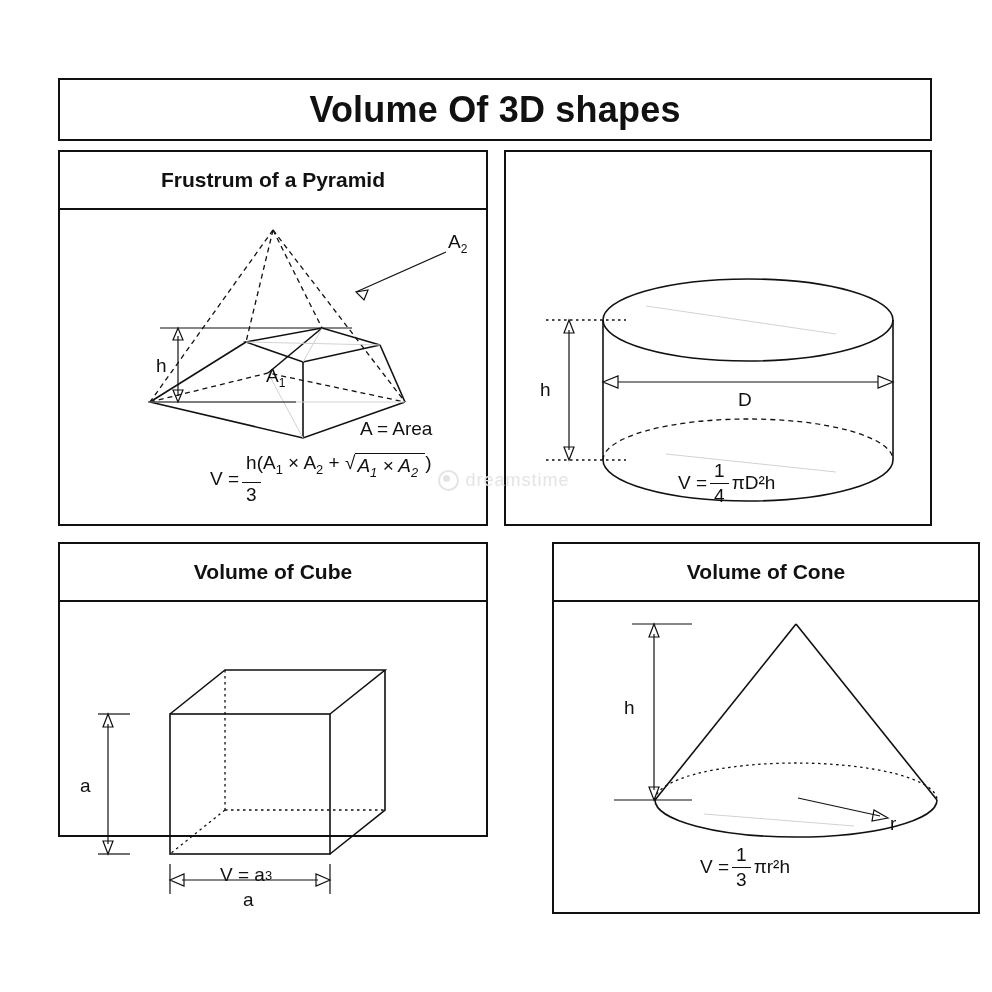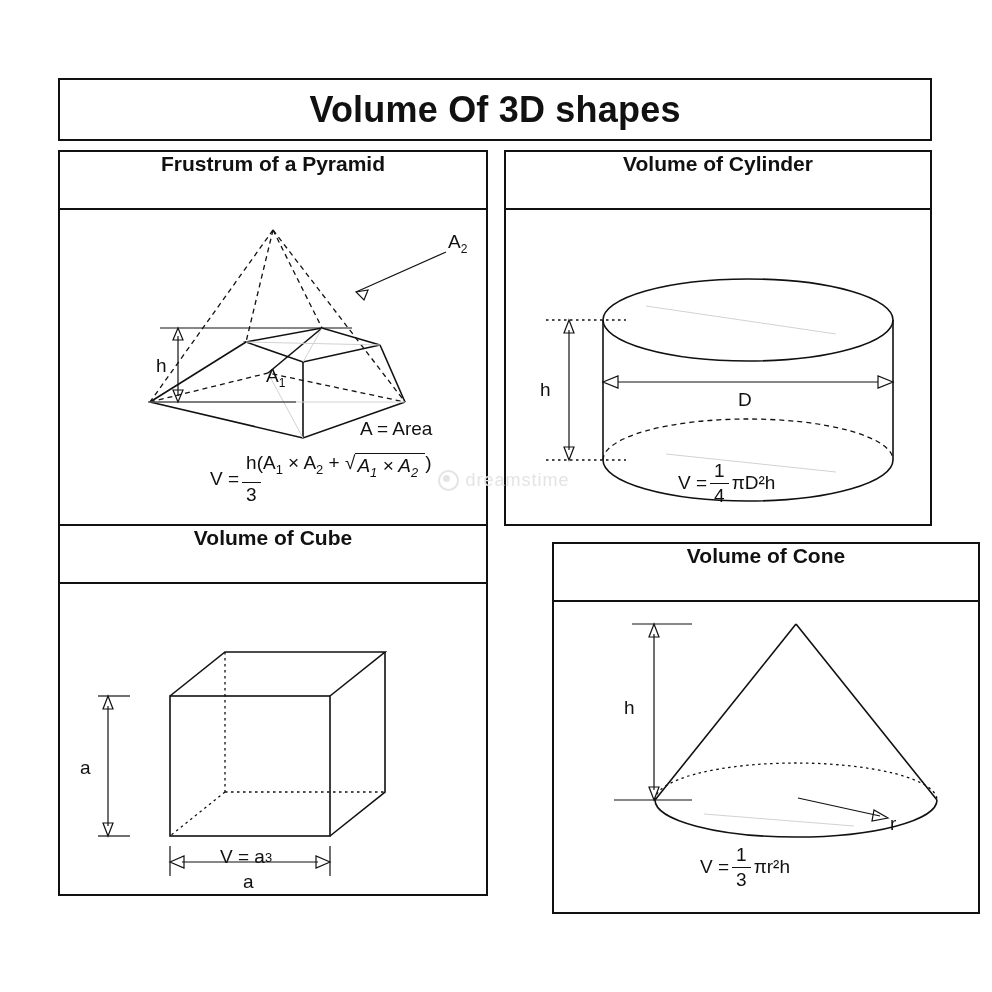--- a/index.html
+++ b/index.html
@@ -51,37 +51,38 @@
   }
   .panel-header {
     position: absolute;
     left: 0;
     top: 0;
     width: 100%;
     height: 58px;
     border-bottom: 2px solid #111111;
     box-sizing: border-box;
     display: flex;
+    align-items: center;
     justify-content: center;
   }
   .panel-title {
     font-size: 21px;
     font-weight: bold;
   }
   .panel-body {
     position: absolute;
     left: 0;
     top: 58px;
     right: 0;
     bottom: 0;
   }
 
   #panel-frustum { left: 58px;  top: 150px; width: 430px; height: 376px; }
   #panel-cylinder{ left: 504px; top: 150px; width: 428px; height: 376px; }
-  #panel-cube    { left: 58px;  top: 524px; width: 430px; height: 372px; }
+  #panel-cube    { left: 58px;  top: 542px; width: 430px; height: 295px; }
   #panel-cone    { left: 504px; top: 542px; width: 428px; height: 372px; margin-left: 48px; }
 
   svg { display: block; }
   .stroke {
     fill: none;
     stroke: #111111;
     stroke-width: 1.6;
   }
   .stroke-thin {
     fill: none;
@@ -249,23 +250,20 @@
                 <span class="radicand">A<sub>1</sub> × A<sub>2</sub>&nbsp;</span>
               </span>)
           </span>
           <span class="den">3</span>
         </span>
       </div>
     </div>
   </div>
 
   <div class="panel" id="panel-cylinder">
-    <div class="panel-header">
-      <div class="panel-title">Volume of Cylinder</div>
-    </div>
     <div class="panel-body">
       <svg width="424" height="314" viewBox="0 0 424 314">
 
         <ellipse class="stroke" cx="242" cy="110" rx="145" ry="41"></ellipse>
 
         <path class="stroke" d="M97 110 L97 250"></path>
         <path class="stroke" d="M387 110 L387 250"></path>
 
         <path class="stroke" d="M97 250 A145 41 0 0 0 387 250"></path>
         <path class="dashed" d="M97 250 A145 41 0 0 1 387 250"></path>

